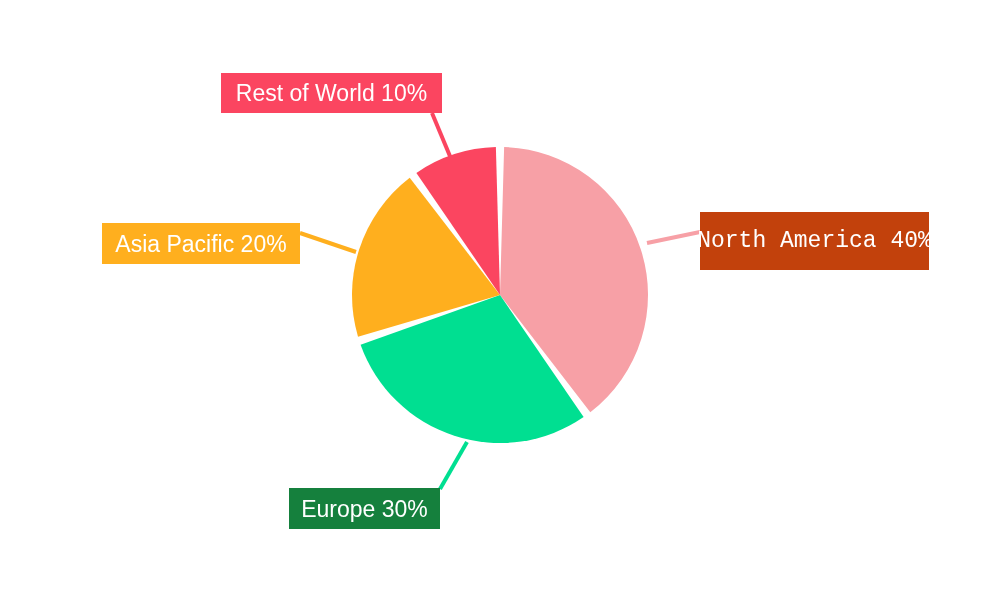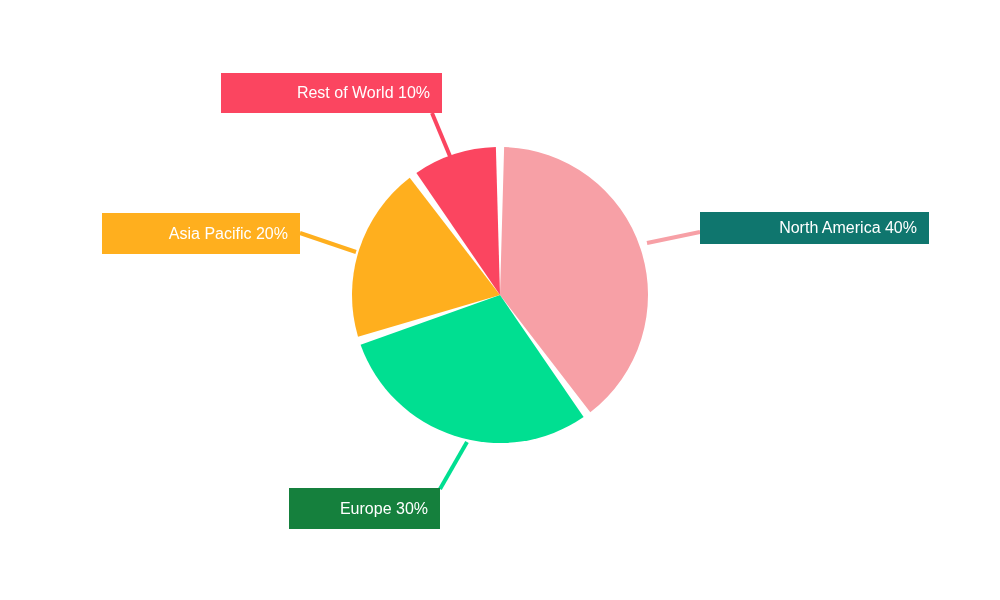--- a/index.html
+++ b/index.html
@@ -22,23 +22,23 @@
     position: absolute;
     left: 0;
     top: 0;
     width: 1000px;
     height: 600px;
   }
   .label-box {
     position: absolute;
     display: flex;
     align-items: center;
-    justify-content: flex-end;
+    justify-content: center;
     color: #ffffff;
-    font-size: 16px;
+    font-size: 23px;
     line-height: 22px;
     font-family: "Liberation Sans", sans-serif;
     white-space: nowrap;
     padding: 9px 12px;
     box-sizing: border-box;
   }
 </style>
 </head>
 <body>
 
@@ -56,25 +56,25 @@
         <path d="M 500 295 L 583.62 417.12 A 148 148 0 0 1 360.58 344.65 Z" fill="#00DF91"></path>
         <path d="M 500 295 L 358.02 336.79 A 148 148 0 0 1 409.70 177.74 Z" fill="#FFAF1E"></path>
         <path d="M 500 295 L 416.38 172.88 A 148 148 0 0 1 495.87 147.06 Z" fill="#FB4560"></path>
       </g>
   </svg>
 
   <div class="label-box" style="left: 221px; top: 73px; width: 221px; height: 40px; background: rgb(251, 69, 96);">
     <span>Rest of World 10%</span>
   </div>
 
-  <div class="label-box" style="left: 102px; top: 213px; width: 198px; height: 41px; background: rgb(255, 175, 30);">
+  <div class="label-box" style="left: 102px; top: 223px; width: 198px; height: 41px; background: rgb(255, 175, 30);">
     <span>Asia Pacific 20%</span>
   </div>
 
-  <div class="label-box" style="left: 700px; top: 212px; width: 229px; height: 32px; background: #0f766e;">
+  <div class="label-box" style="left: 700px; top: 212px; width: 229px; height: 58px; background: #c2410c; font-family: Liberation Mono, monospace;">
     <span>North America 40%</span>
   </div>
 
   <div class="label-box" style="left: 289px; top: 488px; width: 151px; height: 41px; background: #15803d;">
     <span>Europe 30%</span>
   </div>
 
 </div>
 
 </body></html>

